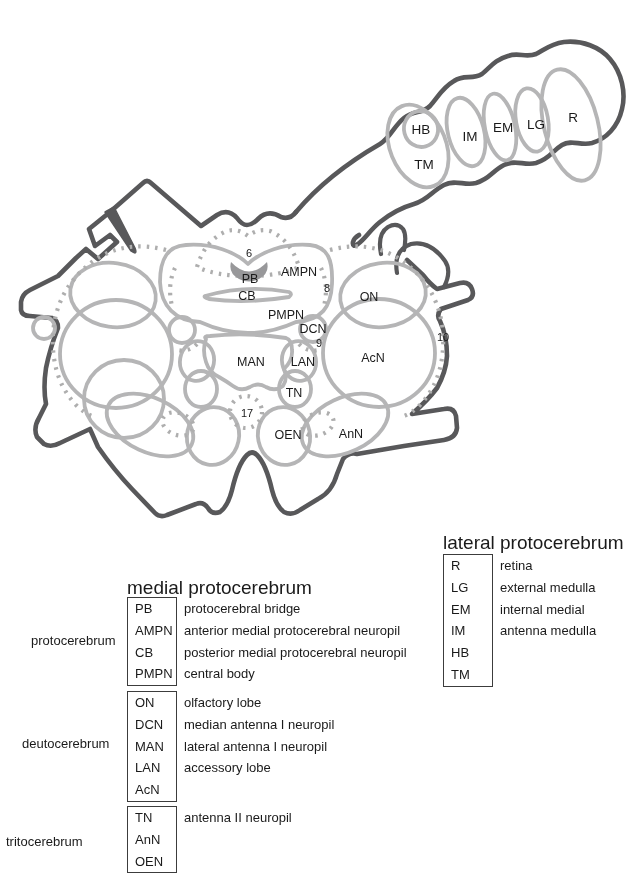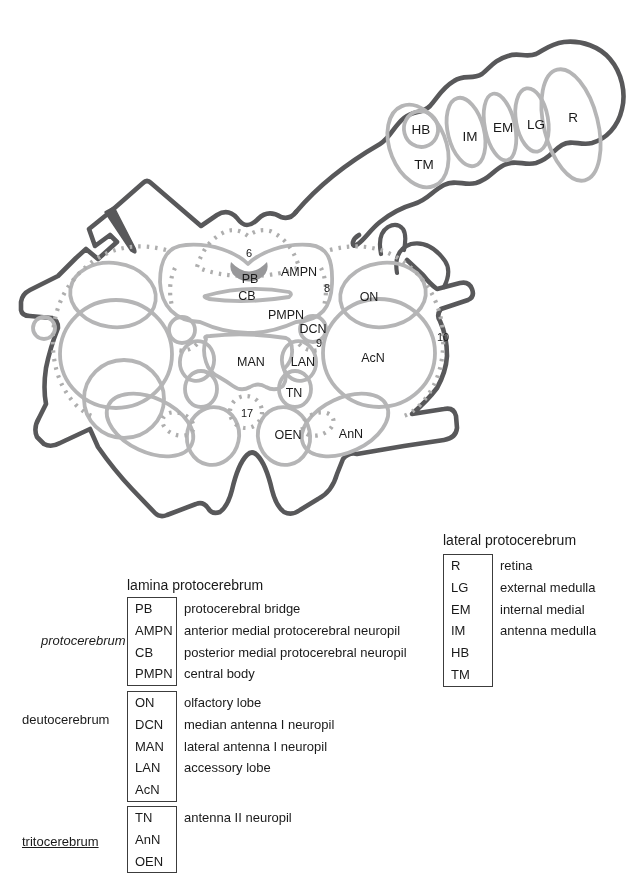--- a/index.html
+++ b/index.html
@@ -11,21 +11,21 @@
   .darkthin{stroke:var(--c-outline,#58585a);stroke-width:4.2;fill:none;stroke-linecap:round;stroke-linejoin:round;}
   .lite{stroke:var(--c-structure,#b5b5b6);stroke-width:3.8;fill:none;stroke-linecap:round;stroke-linejoin:round;}
   .dash{stroke:var(--c-dashed,#aeaeae);stroke-width:4.2;fill:none;stroke-dasharray:2.5 6;stroke-linecap:butt;}
   .pbfill{fill:var(--c-pb_fill,#98989a);stroke:none;}
   .spike{fill:var(--c-outline,#58585a);stroke:var(--c-outline,#58585a);stroke-width:1.5;stroke-linejoin:round;}
   text{fill:var(--c-text,#1a1a1a);}
   .lbl{font:12.5px "Liberation Sans",sans-serif;text-anchor:middle;}
   .num{font:11px "Liberation Sans",sans-serif;text-anchor:middle;}
   .eslbl{font:13.5px "Liberation Sans",sans-serif;text-anchor:middle;}
   
-  .hdr{position:absolute;font-size:14px;white-space:nowrap;}
+  .hdr{position:absolute;font-size:19px;white-space:nowrap;}
   .cat{position:absolute;font-size:13px;white-space:nowrap;}
   .abbr-table{position:absolute;}
   .abbr-box{border:1.4px solid #3c3c3c;width:50px;box-sizing:border-box;background:#fff;}
   .abbr-box .abbr{height:21.8px;line-height:21.8px;padding-left:7px;font-size:13px;white-space:nowrap;}
   .names{position:absolute;left:57px;top:1px;}
   .names .nm{height:21.8px;line-height:21.8px;font-size:13px;white-space:nowrap;}
 </style>
 </head>
 <body>
 
@@ -115,25 +115,25 @@
       <div class="abbr">TM</div>
     </div>
     <div class="names">
       <div class="nm">retina</div>
       <div class="nm">external medulla</div>
       <div class="nm">internal medial</div>
       <div class="nm">antenna medulla</div>
     </div>
   </div>
 
-  <div class="hdr" style="left:127px;top:577px;">lamina protocerebrum</div>
+  <div class="hdr" style="left:127px;top:577px;">medial protocerebrum</div>
 
-  <div class="cat" style="left:41px;top:633px;font-style:italic;">protocerebrum</div>
-  <div class="cat" style="left:22px;top:712px;">deutocerebrum</div>
-  <div class="cat" style="left:22px;top:834px;text-decoration:underline;">tritocerebrum</div>
+  <div class="cat" style="left:31px;top:633px;">protocerebrum</div>
+  <div class="cat" style="left:22px;top:736px;">deutocerebrum</div>
+  <div class="cat" style="left:6px;top:834px;">tritocerebrum</div>
 
   <div class="abbr-table" style="left:127px;top:597px;">
     <div class="abbr-box">
       <div class="abbr">PB</div>
       <div class="abbr">AMPN</div>
       <div class="abbr">CB</div>
       <div class="abbr">PMPN</div>
     </div>
     <div class="names">
       <div class="nm">protocerebral bridge</div>

